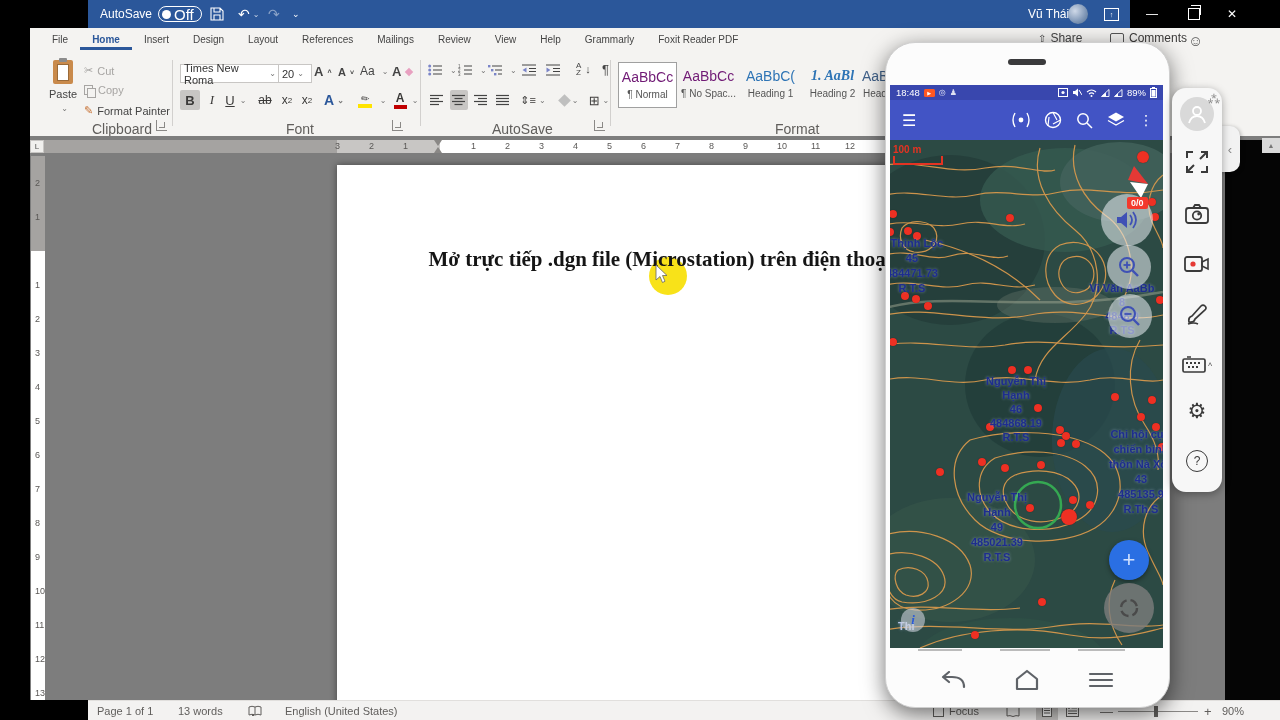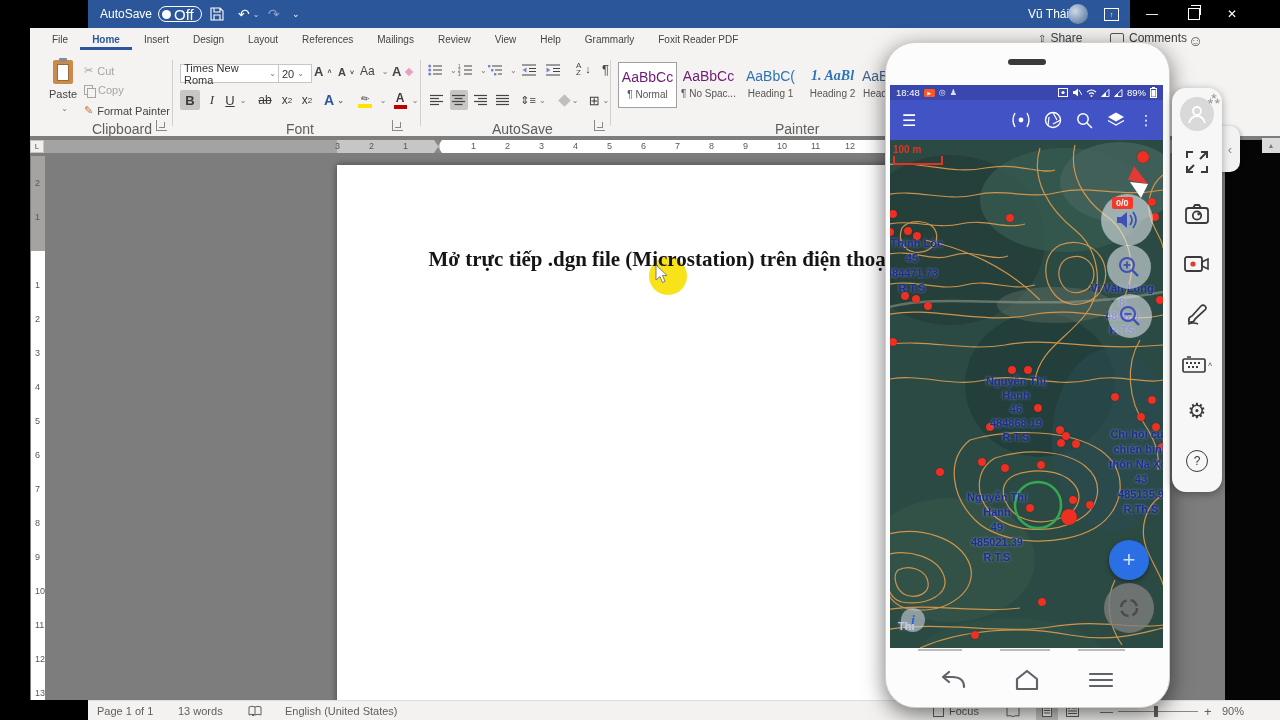--- a/index.html
+++ b/index.html
@@ -305,21 +305,21 @@
         <div class="nm">Heading 1</div>
     </div>
     <div class="stylecard" style="left:774px;">
       <div class="prev" style="color:#2e74b5;font-style:italic;font-weight:bold;font-family:'Liberation Serif',serif;">1. AaBl</div>
         <div class="nm">Heading 2</div>
     </div>
     <div class="stylecard" style="left:832px;width:28px;overflow:hidden;">
       <div class="prev" style="color:#41628a;">AaBb</div>
         <div class="nm">Headi</div>
     </div>
-    <div class="grouplabel" style="left:745px;">Painter</div>
+    <div class="grouplabel" style="left:745px;">Format</div>
   </div>
 
   <div id="docarea"></div>
   <div id="hruler">
     <div class="abs" style="left:307px;top:0;width:714px;height:13px;background:#c8c6c4;"></div>
     <div class="abs" style="left:410px;top:0;width:543px;height:13px;background:#fff;"></div>
     <div class="abs" style="left:404px;top:0;width:0;height:0;border-left:4px solid transparent;border-right:4px solid transparent;border-top:6px solid #8a8886;"></div>
     <div class="abs" style="left:404px;top:7px;width:0;height:0;border-left:4px solid transparent;border-right:4px solid transparent;border-bottom:6px solid #8a8886;"></div>
     <div class="abs" style="left:949px;top:7px;width:0;height:0;border-left:4px solid transparent;border-right:4px solid transparent;border-bottom:6px solid #8a8886;"></div>
   <span class="rn" style="left: 305px; top: 1px;">3</span>
@@ -586,21 +586,21 @@
           <span class="mk" style="left: 81px; top: 491px; width: 8px; height: 8px;"></span>
         </div>
       <div id="labels">
           <div class="map-label" style="left: 22px; top: 96px; line-height: 15px;">
             <span style="display: block;">T Thịnh Lộc</span>
             <span style="display: block;">45</span>
             <span style="display: block;">484471.73</span>
             <span style="display: block;">R.T.S</span>
           </div>
           <div class="map-label" style="left: 232px; top: 141px; line-height: 14px;">
-            <span style="display: block;">Vi Văn Long</span>
+            <span style="display: block;">Vi Văn AaBb</span>
             <span style="display: block;">8</span>
             <span style="display: block;">4848  0</span>
             <span style="display: block;">R.TS</span>
           </div>
           <div class="map-label" style="left: 126px; top: 234px; line-height: 14px;">
             <span style="display: block;">Nguyễn Thị</span>
             <span style="display: block;">Hạnh</span>
             <span style="display: block;">46</span>
             <span style="display: block;">484868.19</span>
             <span style="display: block;">R.T.S</span>
@@ -624,21 +624,21 @@
 
       <div class="map-label" style="left:8px;top:480px;color:#b8c6e8;transform:none;">Thi</div>
 
       
       <div class="cbtn" style="left:211px;top:54px;width:52px;height:52px;">
         <svg class="ic" width="24" height="22" viewBox="0 0 24 22">
             <path d="M2,8 L6,8 L12,3 L12,19 L6,14 L2,14 Z" fill="#3f51b5"></path>
             <path d="M15,6 Q19,11 15,16 M18,3 Q24,11 18,19" fill="none" stroke="#3f51b5" stroke-width="1.8"></path>
           </svg>
       </div>
-      <div class="badge" style="left:222px;top:57px;">0/0</div>
+      <div class="badge" style="left:237px;top:57px;">0/0</div>
       <div class="cbtn" style="left:217px;top:105px;width:44px;height:44px;">
         <svg class="ic" width="24" height="24" viewBox="0 0 24 24">
             <circle cx="10" cy="10" r="7" fill="none" stroke="#3f51b5" stroke-width="2"></circle>
             <line x1="15.5" y1="15.5" x2="21" y2="21" stroke="#3f51b5" stroke-width="2.4"></line>
             <line x1="6.5" y1="10" x2="13.5" y2="10" stroke="#3f51b5" stroke-width="1.8"></line>
             <line x1="10" y1="6.5" x2="10" y2="13.5" stroke="#3f51b5" stroke-width="1.8"></line>
           </svg>
       </div>
       <div class="cbtn" style="left:218px;top:154px;width:44px;height:44px;">
         <svg class="ic" width="24" height="24" viewBox="0 0 24 24">

